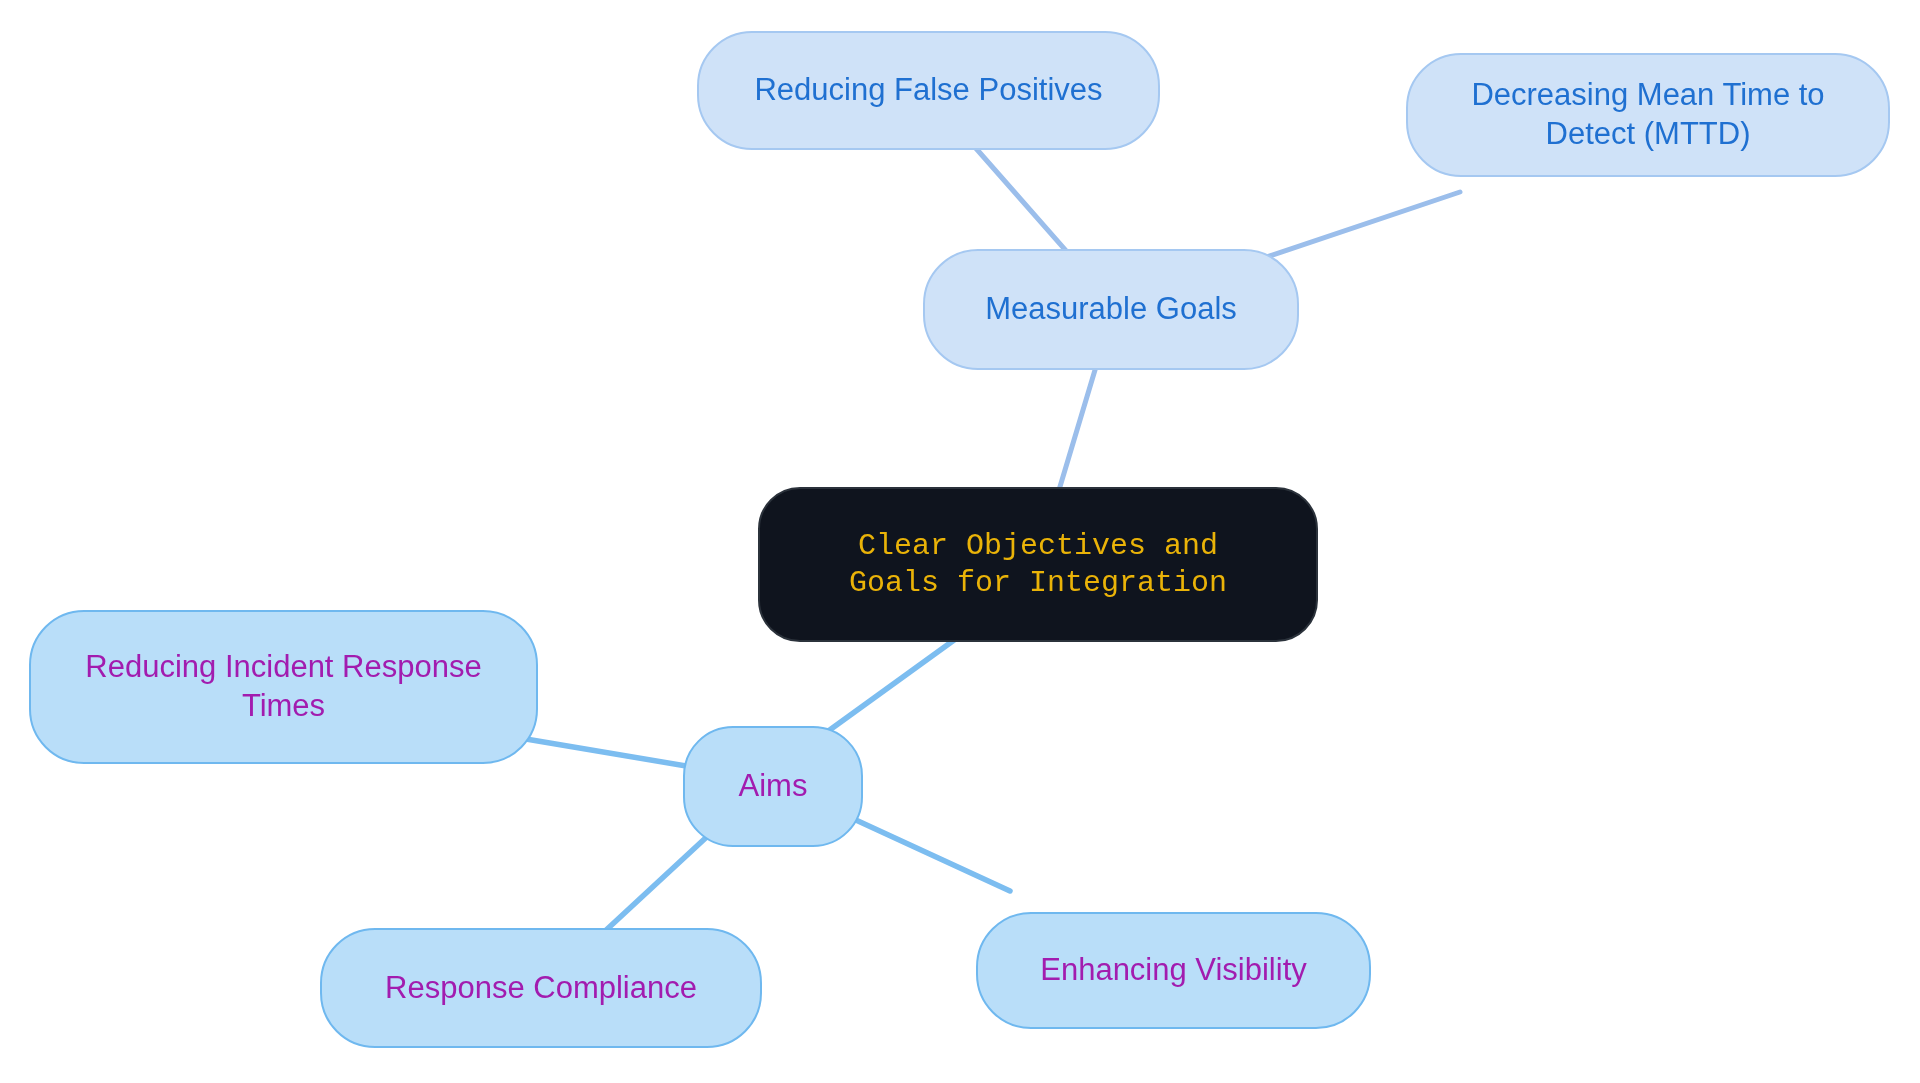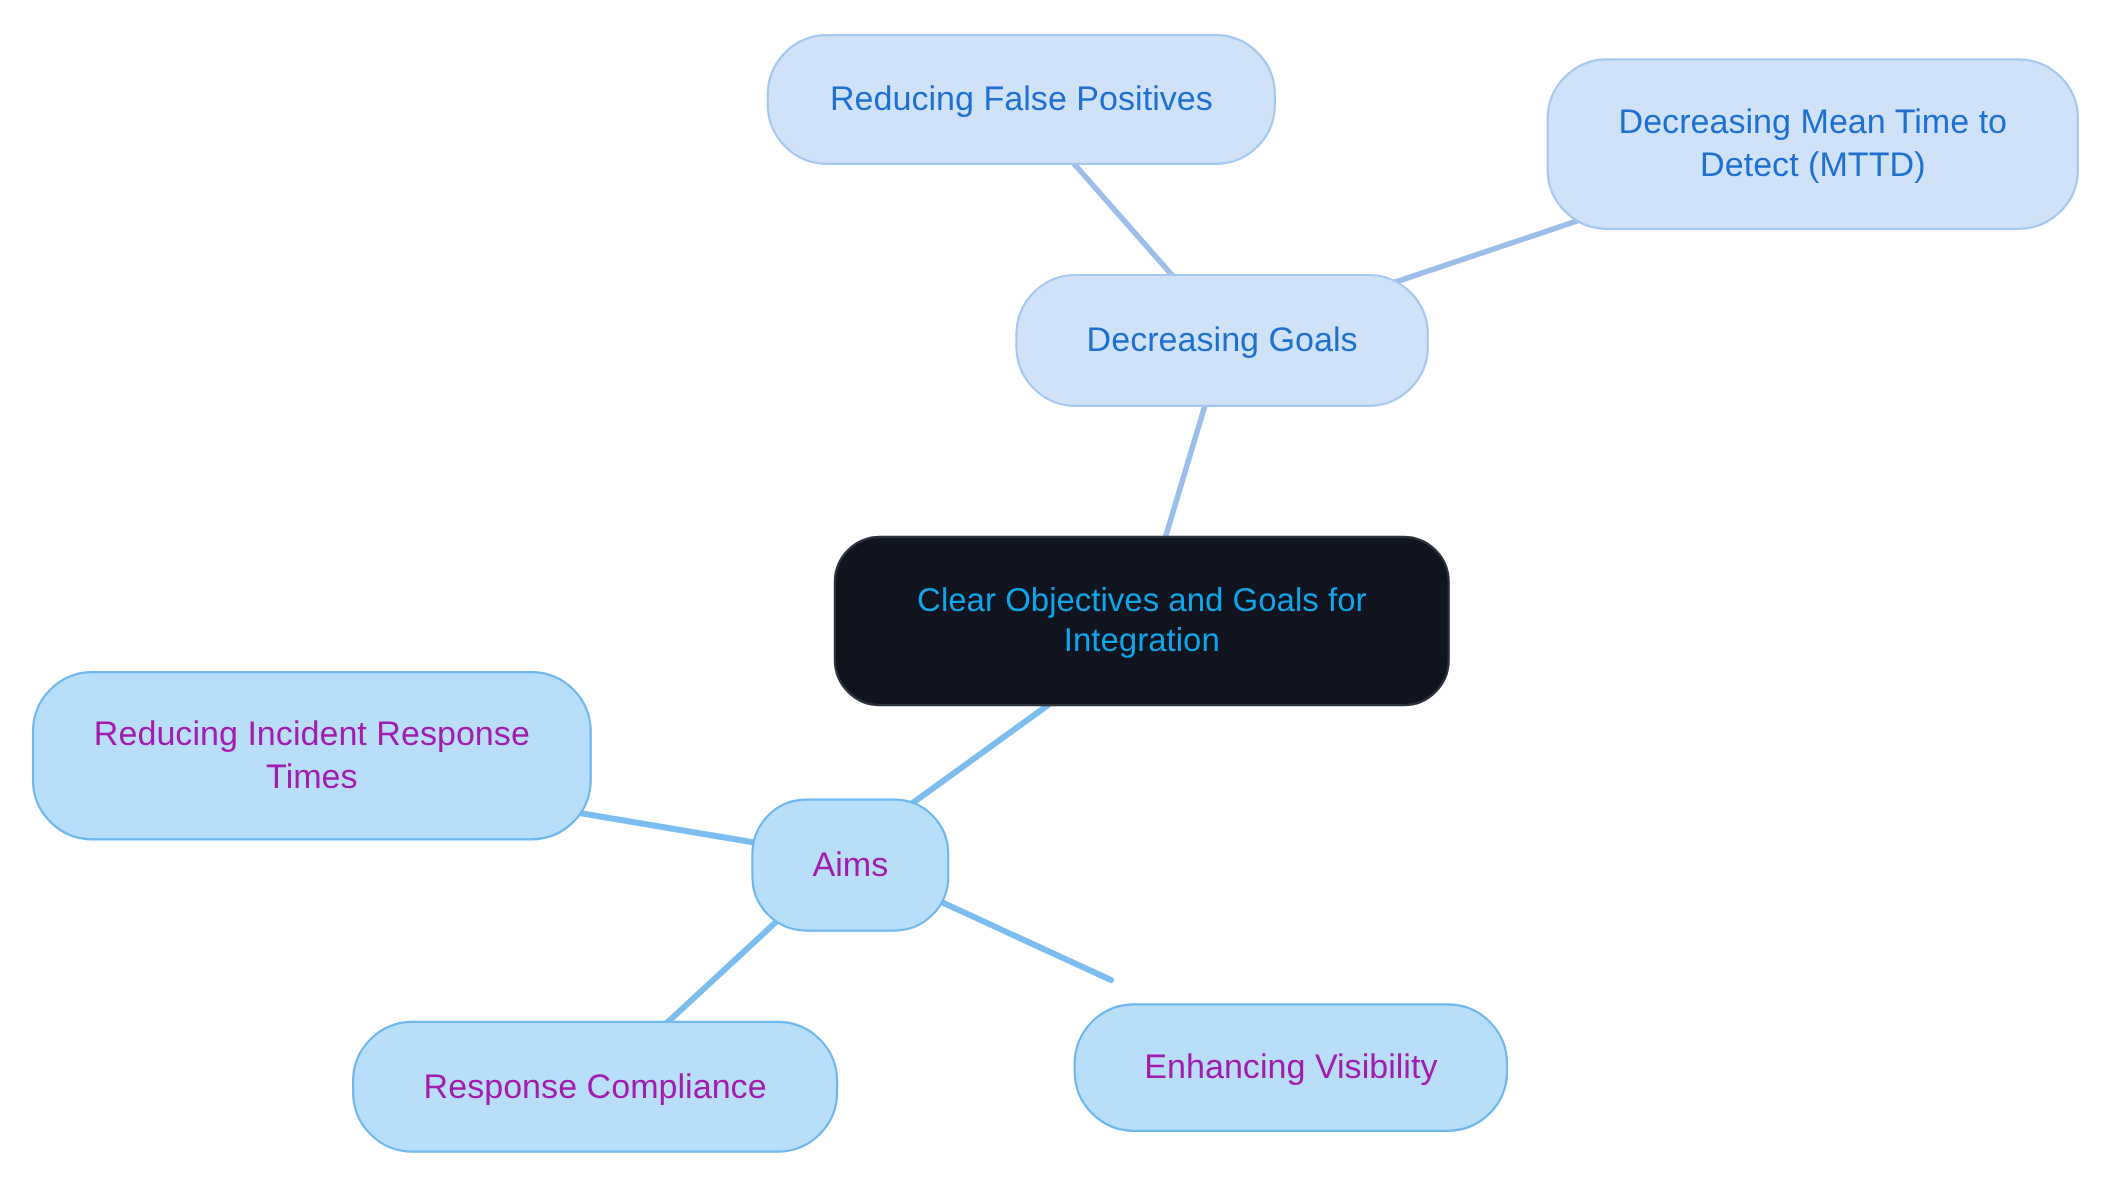--- a/index.html
+++ b/index.html
@@ -42,28 +42,29 @@
     color: #1f70d1;
   }
   .node-aims {
     background: #b9def9;
     border: 2.5px solid #6fb8ef;
     color: #a21caf;
   }
   .node-central {
     background: #0f141e;
     border: 2.5px solid #2b323b;
-    color: #0ea5e9;
+    color: #eab308;
     border-radius: 42px;
     font-size: 30px;
     line-height: 1.22;
+    font-family: Liberation Mono, monospace;
   }
   
   #n-rfp   { left: 697px;  top: 31px;  width: 463px; height: 119px; }
-  #n-mttd  { left: 1406px; top: 53px;  width: 484px; height: 156px; padding: 0 35px; }
+  #n-mttd  { left: 1406px; top: 53px;  width: 484px; height: 124px; padding: 0 35px; }
   #n-mg    { left: 923px;  top: 249px; width: 376px; height: 121px; }
   #n-core  { left: 758px;  top: 487px; width: 560px; height: 155px; padding: 0 55px; }
   #n-aims  { left: 683px;  top: 726px; width: 180px; height: 121px; border-radius: 50px; justify-content: center; }
   #n-rirt  { left: 29px;   top: 610px; width: 509px; height: 154px; padding: 0 40px; }
   #n-ic    { left: 320px;  top: 928px; width: 442px; height: 120px; }
   #n-ev    { left: 976px;  top: 873px; width: 395px; height: 117px; margin-top: 39px; }
 </style>
 </head>
 <body>
 
@@ -81,21 +82,21 @@
 
   <div id="n-rfp" class="node node-mg">
     <span>Reducing False Positives</span>
   </div>
 
   <div id="n-mttd" class="node node-mg">
     <span>Decreasing Mean Time to Detect (MTTD)</span>
   </div>
 
   <div id="n-mg" class="node node-mg">
-    <span>Decreasing Goals</span>
+    <span>Measurable Goals</span>
   </div>
 
   <div id="n-core" class="node node-central">
     <span>Clear Objectives and Goals for Integration</span>
   </div>
 
   <div id="n-aims" class="node node-aims">
     <span>Aims</span>
   </div>
 

